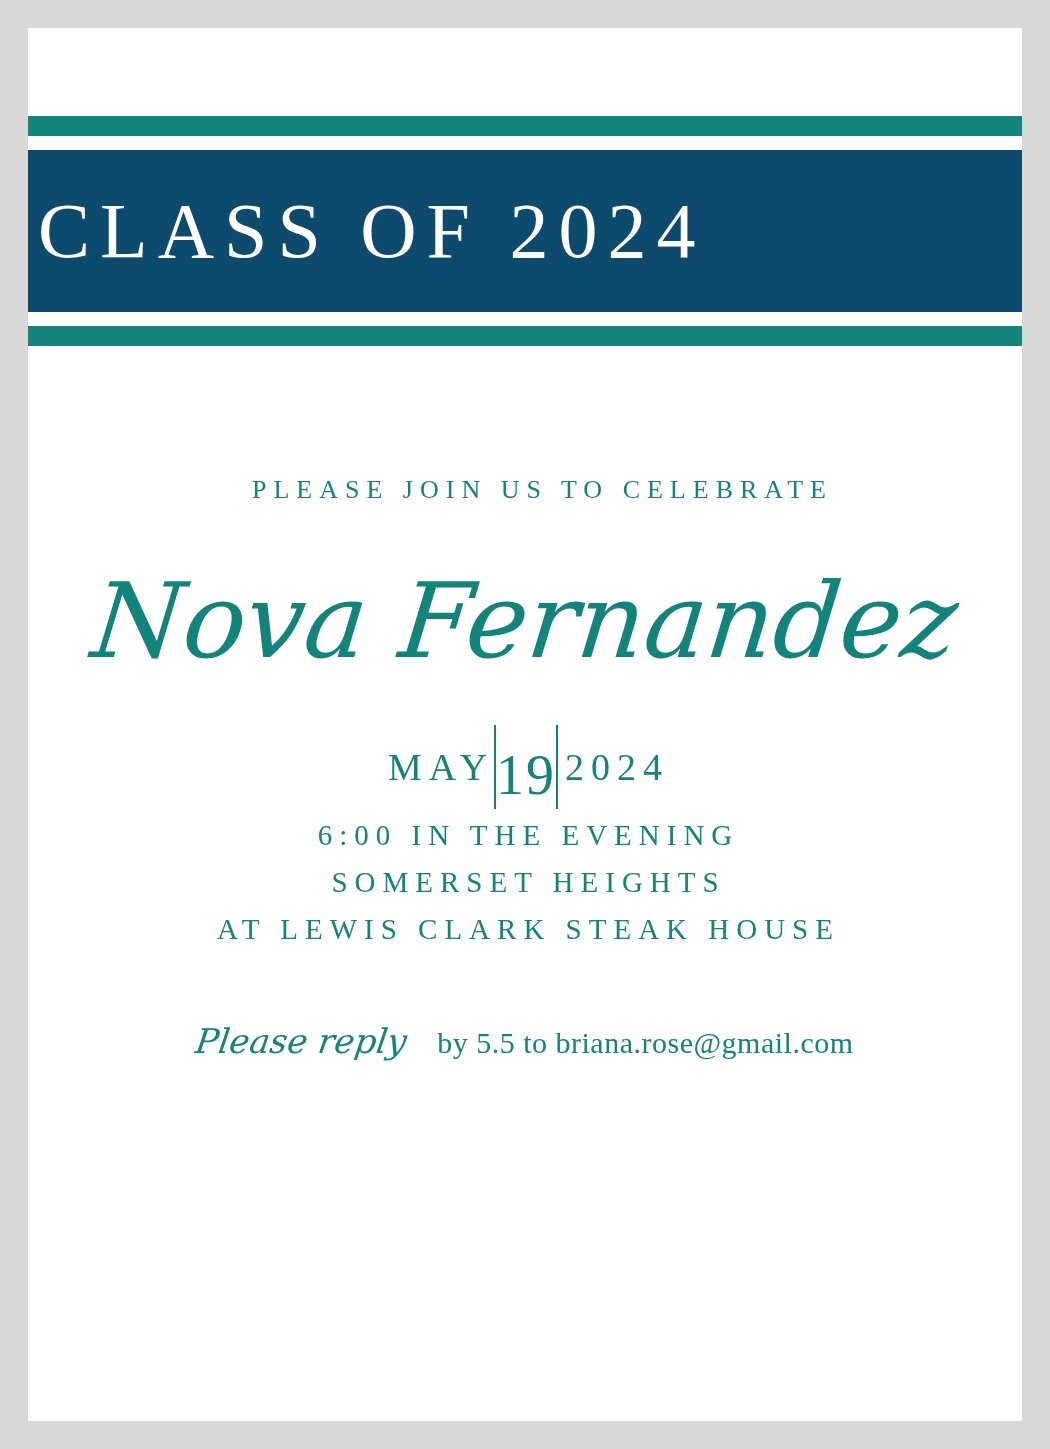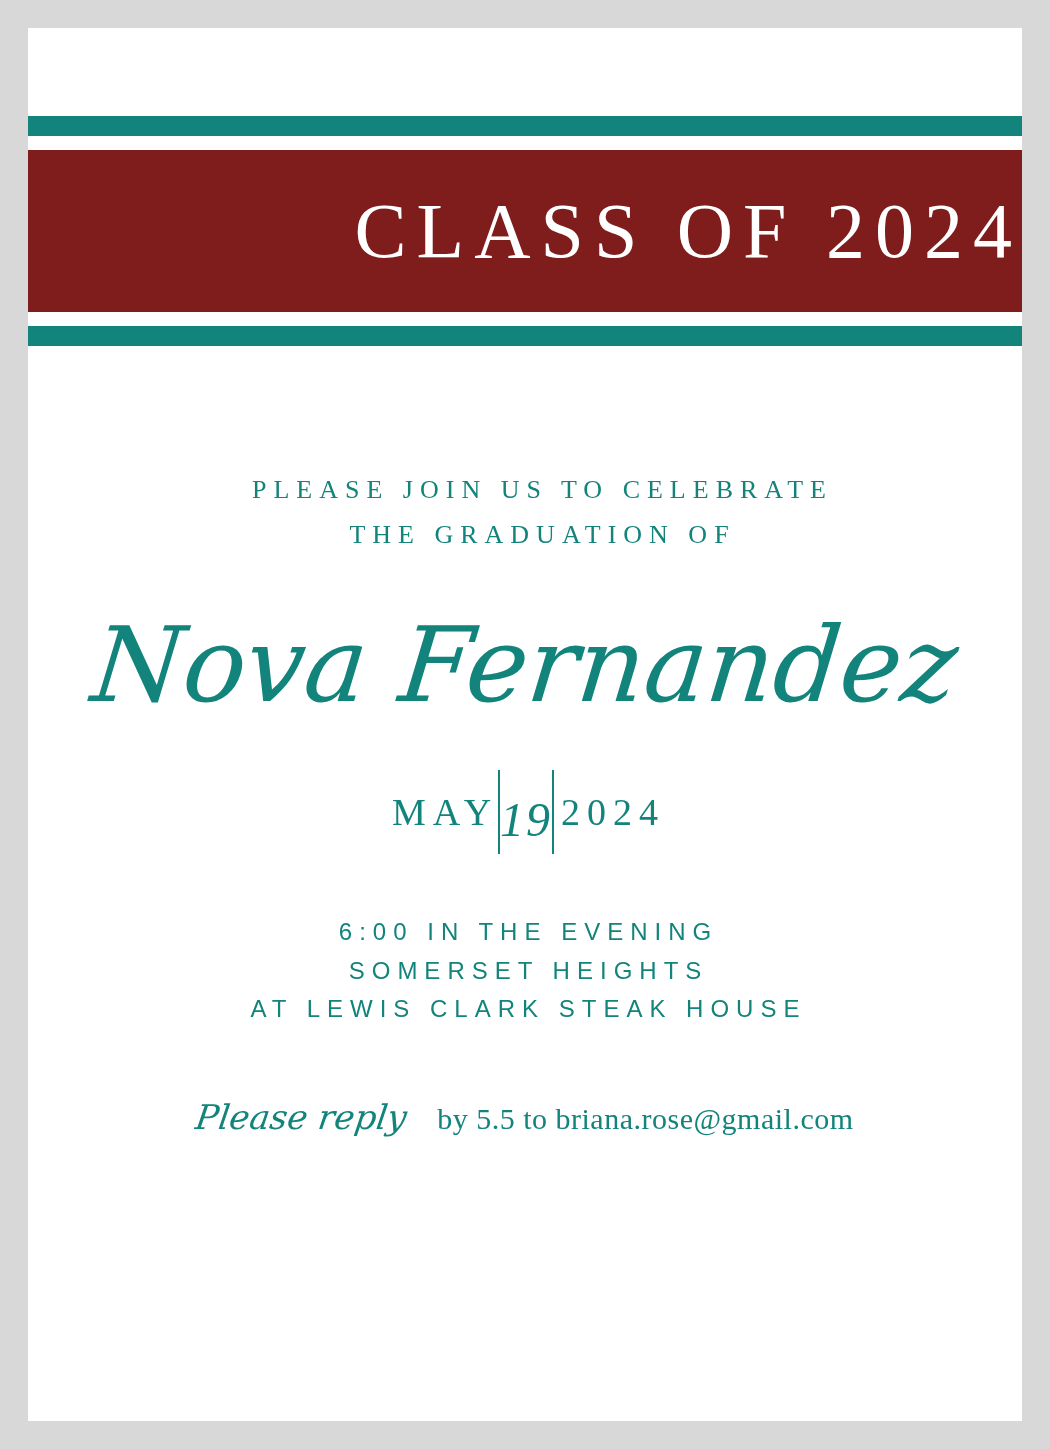--- a/index.html
+++ b/index.html
@@ -39,24 +39,24 @@
   .rule {
     height: 20px;
     background: #13847b;
   }
   .gap {
     height: 14px;
     background: #ffffff;
   }
   .banner {
     height: 162px;
-    background: #7f1d1d;
+    background: #0c4a6e;
     display: flex;
     align-items: center;
-    justify-content: flex-end;
+    justify-content: flex-start;
   }
   .banner-title {
     color: #ffffff;
     font-family: "Liberation Serif", serif;
     font-size: 78px;
     letter-spacing: 10px;
     line-height: 1;
     white-space: nowrap;
     padding-left: 10px;
   }
@@ -104,36 +104,34 @@
     height: 90px;
   }
   .date-month, .date-year {
     font-family: "Liberation Serif", serif;
     font-size: 38px;
     letter-spacing: 7px;
     padding-left: 7px;
   }
   .date-day {
     font-family: "Liberation Serif", serif;
-    font-size: 48px;
-    font-style: italic;
+    font-size: 56px;
     letter-spacing: 2px;
     line-height: 1;
     margin-top: 16px;
   }
   .divider {
     width: 2px;
     height: 84px;
     background: #13847b;
   }
 
   .details {
-    margin-top: 56px;
-    font-family: Liberation Sans, sans-serif;
-    font-size: 24px;
+    font-family: Liberation Serif, serif;
+    font-size: 29px;
     letter-spacing: 7px;
     line-height: 1.62;
     padding-left: 7px;
   }
 
   .reply {
     margin-top: 68px;
     display: flex;
     align-items: baseline;
     justify-content: center;
@@ -165,21 +163,20 @@
         <div class="banner-title">CLASS OF 2024</div>
       </div>
       <div class="gap"></div>
       <div class="rule"></div>
     </div>
 
     <div class="body">
 
       <div class="intro">
         <div>PLEASE JOIN US TO CELEBRATE</div>
-        <div>THE GRADUATION OF</div>
       </div>
 
       <div class="name">Nova Fernandez</div>
 
 
       <div class="dateline">
         <div class="date-month">MAY</div>
         <div class="divider"></div>
         <div class="date-day">19</div>
         <div class="divider"></div>

